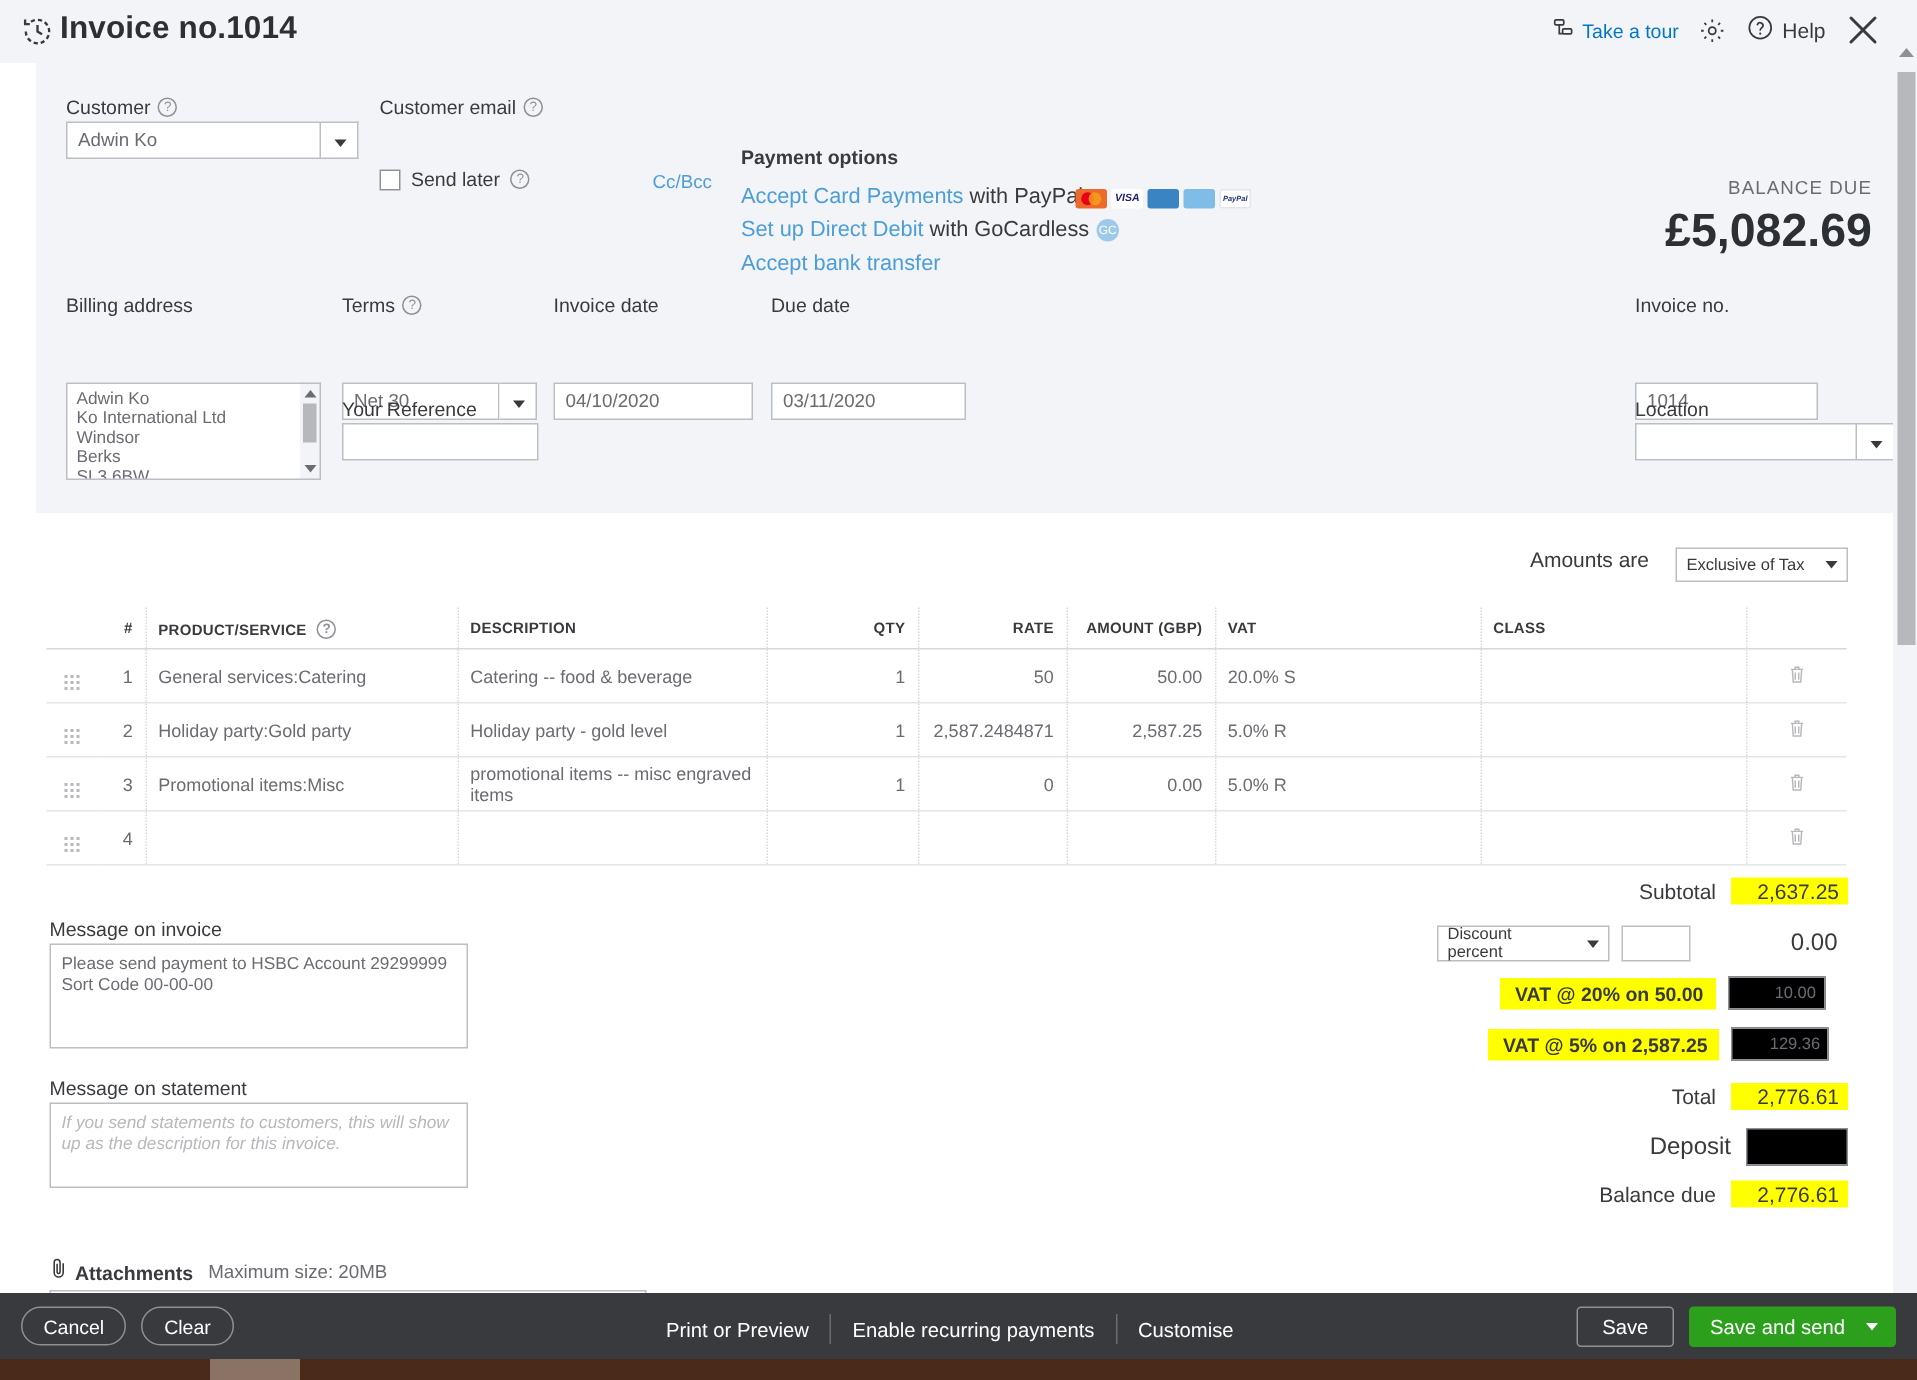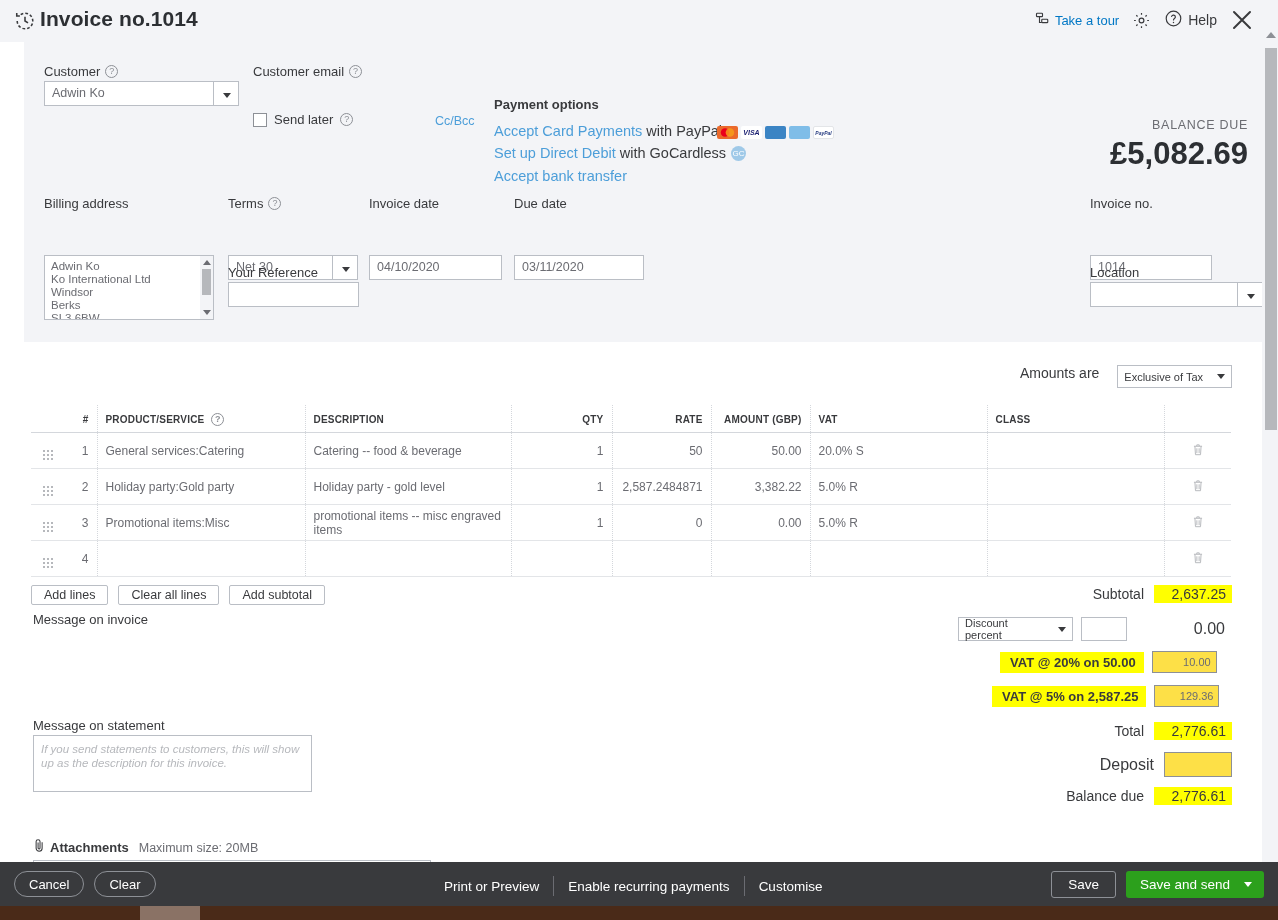--- a/index.html
+++ b/index.html
@@ -88,21 +88,21 @@
   .msglbl { position:absolute; font-size:13px; color:#393a3d; }
   .msgbox { position:absolute; border:1px solid #babec5; background:#fff; font-size:11.5px;
             color:#6b6c72; padding:6px 7px; line-height:14px; }
   .msgbox.ph { color:#b6b8bc; font-style:italic; }
 
   
   .tot { position:absolute; display:flex; align-items:center; justify-content:flex-end; }
   .tot .tl { font-size:14px; color:#393a3d; }
   .tot .tv { font-size:14px; color:#393a3d; text-align:right; }
   .hl { background:#ffff00; }
-  .inbox { border:1px solid #8d9096; background:#fde047; height:22px; width:65px; font-size:11px;
+  .inbox { border:1px solid #8d9096; background:#000000; height:22px; width:65px; font-size:11px;
            color:#6b6c72; text-align:right; padding:0 5px; line-height:20px; }
 
   
   .att { position:absolute; left:33px; top:838px; display:flex; align-items:center; gap:10px; }
   .att .t { font-size:13px; font-weight:bold; color:#393a3d; }
   .att .s { font-size:12.5px; color:#6b6c72; }
   .dropzone { position:absolute; left:33px; top:860px; width:398px; height:28px; border:1px solid #babec5;
               background:#fff; }
 
   
@@ -339,21 +339,21 @@
                 <i></i>
                 <i></i>
                 <i></i>
                 <i></i>
               </span></span></td>
           <td class="num">2</td>
           <td>Holiday party:Gold party</td>
           <td>Holiday party - gold level</td>
           <td class="num">1</td>
           <td class="num">2,587.2484871</td>
-          <td class="num">3,382.22</td>
+          <td class="num">2,587.25</td>
           <td>5.0% R</td>
           <td></td>
           <td class="nob" style="text-align:center;"><span class="trash"><svg width="12" height="13" viewBox="0 0 14 16" fill="none" stroke="#b6b8bc" stroke-width="1.2">
                 <path d="M2 4h10M5.5 4V2.3h3V4M3.2 4l.7 10.4h6.2L10.8 4M5.6 6.5v6M8.4 6.5v6"></path>
               </svg></span></td>
         </tr>
         <tr>
           <td class="nob" style="text-align:center;"><span style="display:inline-block;"><span class="grip">
                 <i></i>
                 <i></i>
@@ -397,27 +397,23 @@
           <td class="num"></td>
           <td></td>
           <td></td>
           <td class="nob" style="text-align:center;"><span class="trash"><svg width="12" height="13" viewBox="0 0 14 16" fill="none" stroke="#b6b8bc" stroke-width="1.2">
                 <path d="M2 4h10M5.5 4V2.3h3V4M3.2 4l.7 10.4h6.2L10.8 4M5.6 6.5v6M8.4 6.5v6"></path>
               </svg></span></td>
         </tr>
       </tbody>
   </table>
 
-  <div class="btnrow">
-    <button class="gbtn">Add lines</button>
-    <button class="gbtn">Clear all lines</button>
-    <button class="gbtn">Add subtotal</button>
-  </div>
 
   <div class="msglbl" style="left:33px;top:612px;">Message on invoice</div>
+  <div class="msgbox" style="left:33px;top:629px;width:279px;height:70px;">Please send payment to HSBC Account 29299999 Sort Code 00-00-00</div>
 
   <div class="msglbl" style="left:33px;top:718px;">Message on statement</div>
   <div class="msgbox ph" style="left:33px;top:735px;width:279px;height:57px;">If you send statements to customers, this will show up as the description for this invoice.</div>
 
   <div class="tot" style="left:960px;top:585px;width:272px;">
     <span class="tl" style="flex:1;text-align:right;padding-right:10px;">Subtotal</span>
     <span class="tv hl" style="width:78px;padding:1px 6px;">2,637.25</span>
   </div>
 
   <div style="position:absolute;left:958px;top:617px;display:flex;align-items:center;gap:0;">

